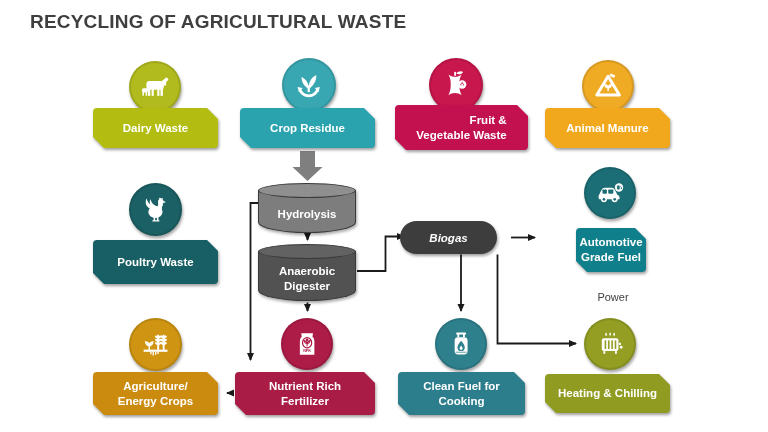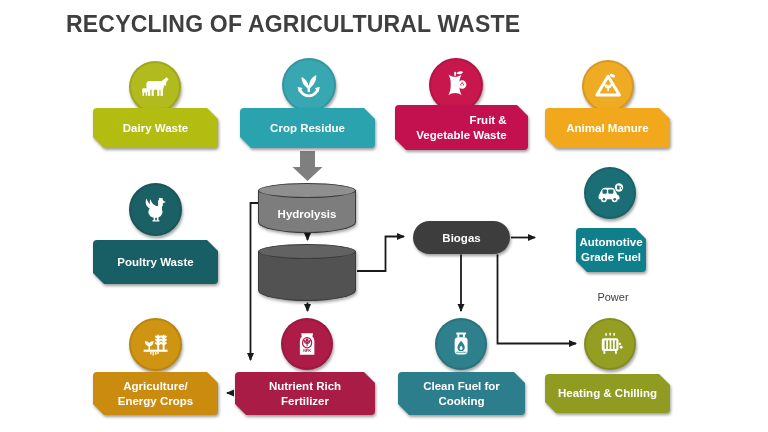--- a/index.html
+++ b/index.html
@@ -3,21 +3,21 @@
 <meta charset="utf-8">
 <style>
   * { margin:0; padding:0; box-sizing:border-box; }
   html,body { width:768px; height:432px; }
   body {
     position:relative; overflow:hidden; background:#ffffff;
     font-family:"Liberation Sans", sans-serif;
   }
   .title {
     position:absolute; left:30px; top:11px;
-    font-size:23px; font-weight:bold; letter-spacing:0.2px;margin-left:36px;
+    font-size:19px; font-weight:bold; letter-spacing:0.2px;
   }
   
   .shape { position:absolute; filter: drop-shadow(1.5px 2.5px 1.5px rgba(0,0,0,0.38)); }
   .node-box {
     width:100%; height:100%;
     display:flex; align-items:center; justify-content:center;
     text-align:center; color:#fff; font-weight:bold; font-size:11.5px; line-height:1.28;
     border-radius:4px; padding:2px 8px; white-space:pre-line;
     clip-path: polygon(0 0, calc(100% - 11px) 0, 100% 11px, 100% 100%, 11px 100%, 0 calc(100% - 11px));
   }
@@ -55,21 +55,21 @@
   .p-fruit-circle      { left:429px; top:58px;  width:54px; height:54px; }
   .p-manure-circle     { left:582px; top:60px;  width:52px; height:52px; }
   .p-dairy-box         { left:93px;  top:108px; width:125px; height:40px; }
   .p-crop-box          { left:240px; top:108px; width:135px; height:40px; }
   .p-fruit-box         { left:395px; top:105px; width:133px; height:45px; }
   .p-manure-box        { left:545px; top:108px; width:125px; height:40px; }
   .p-poultry-circle    { left:129px; top:183px; width:53px; height:53px; }
   .p-poultry-box       { left:93px;  top:240px; width:125px; height:44px; }
   .p-hydrolysis        { left:258px; top:183px; width:98px;  height:50px;padding-left:20px; }
   .p-digester          { left:258px; top:244px; width:98px;  height:57px; }
-  .p-biogas            { left:413px; top:221px; width:97px;  height:33px; }
+  .p-biogas            { left:400px; top:221px; width:97px;  height:33px;font-style:italic; }
   .p-automotive-circle { left:584px; top:167px; width:52px; height:52px; }
   .p-automotive-box    { left:545px; top:228px; width:101px; height:44px;padding-left:31px; }
   .p-power             { left:580px; top:291px; width:66px; }
   .p-agriculture-circle{ left:129px; top:318px; width:53px; height:53px; }
   .p-fertilizer-circle { left:281px; top:318px; width:52px; height:52px; }
   .p-cooking-circle    { left:435px; top:318px; width:52px; height:52px; }
   .p-heating-circle    { left:584px; top:318px; width:52px; height:52px; }
   .p-agriculture-box   { left:93px;  top:372px; width:125px; height:43px; }
   .p-fertilizer-box    { left:235px; top:372px; width:140px; height:43px; }
   .p-cooking-box       { left:398px; top:372px; width:127px; height:43px; }
@@ -179,20 +179,22 @@
 
 <div class="cylinder p-hydrolysis" style="--body: #7d7d7d; --top: #8f8f8f;">
   <div class="cyl-body"></div>
   <div class="cyl-top"></div>
   <div class="cyl-label">Hydrolysis</div>
 </div>
 
 <div class="cylinder p-digester" style="--body: #525252; --top: #626262;">
   <div class="cyl-body"></div>
   <div class="cyl-top"></div>
+  <div class="cyl-label">Anaerobic
+Digester</div>
 </div>
 
 <div class="shape p-biogas">
   <div class="pill" style="background: rgb(61, 61, 61);">Biogas</div>
 </div>
 
 <div class="circle p-automotive-circle" style="background: rgb(27, 110, 117); color: rgb(27, 110, 117);">
   <svg viewBox="0 0 24 24">
     <path d="M3.8 13.2 L5.6 9.6 Q6.4 8 8.2 8 L13 8 Q14.8 8 15.6 9.6 L17.4 13.2 Q19 13.6 19 15.2 L19 16.6 L4.4 16.6 Q3.4 16.6 3.4 15.2 Q3.4 13.6 3.8 13.2 Z" fill="#fff"></path>
     <rect x="6.3" y="9.3" width="3.3" height="3.1" rx="0.6" fill="currentColor"></rect>

